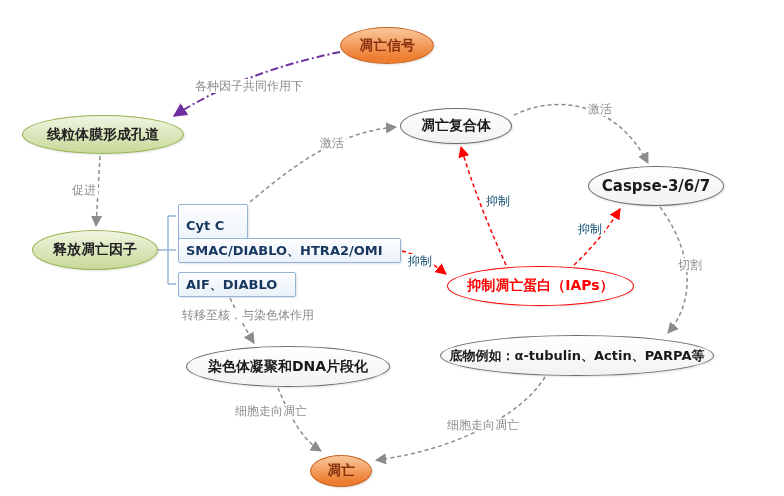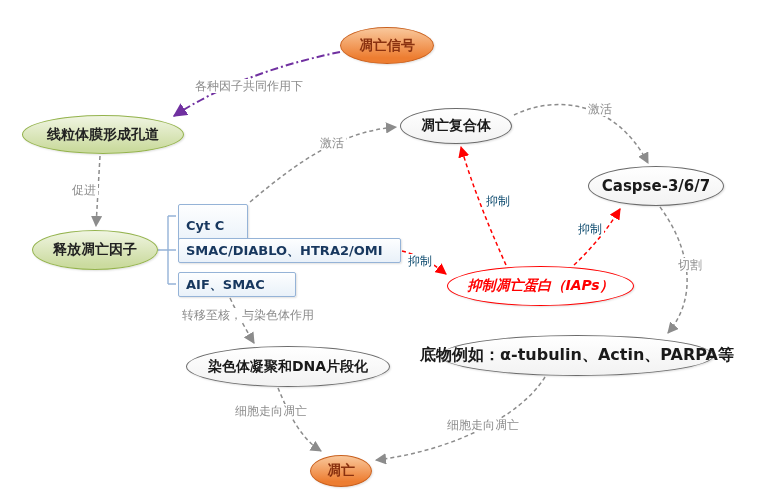--- a/index.html
+++ b/index.html
@@ -40,21 +40,20 @@
     background: linear-gradient(180deg, #ffffff 0%, #f2f2f2 100%);
     border: 1.2px solid #6b6b6b;
     color: #1a1a1a;
     font-size: 14px;
   }
   .redline {
     background: #ffffff;
     border: 1.5px solid #ff0000;
     color: #ff0000;
     font-size: 14px;
-    font-style: italic;
   }
   .factor-box {
     position: absolute;
     box-sizing: border-box;
     display: flex;
     align-items: center;
     padding-left: 7px;
     background: linear-gradient(180deg, #fdfeff 0%, #e9f1f9 100%);
     border: 1px solid #95b3d7;
     border-radius: 2px;
@@ -133,27 +132,27 @@
   <div class="node ellipse green" style="left:22px; top:115px; width:162px; height:39px;">线粒体膜形成孔道</div>
 
   <div class="node ellipse orange" style="left:340px; top:27px;  width:94px;  height:37px;">凋亡信号</div>
 
   <div class="node ellipse green" style="left:32px; top:230px; width:126px; height:40px;">释放凋亡因子</div>
 
   <div class="factor-box" style="left:178px; top:204px; width:70px;  height:43px;">Cyt C</div>
 
   <div class="factor-box" style="left:178px; top:238px; width:223px; height:25px;">SMAC/DIABLO、HTRA2/OMI</div>
 
-  <div class="factor-box" style="left:178px; top:272px; width:118px; height:25px;">AIF、SMAC</div>
+  <div class="factor-box" style="left:178px; top:272px; width:118px; height:25px;">AIF、DIABLO</div>
 
   <div class="node ellipse white" style="left:400px; top:108px; width:112px; height:36px;text-align:center;">凋亡复合体</div>
 
   <div class="node ellipse white" style="left:588px; top:166px; width:136px; height:40px; font-size:15px;">Caspse-3/6/7</div>
 
   <div class="node ellipse redline" style="left:447px; top:266px; width:187px; height:40px;">抑制凋亡蛋白（IAPs）</div>
 
-  <div class="node ellipse white" style="left:440px; top:335px; width:274px; height:41px; font-size:16px;">底物例如：α-tubulin、Actin、PARPA等</div>
+  <div class="node ellipse white" style="left:440px; top:335px; width:274px; height:41px; font-size:13px;">底物例如：α-tubulin、Actin、PARPA等</div>
 
   <div class="node ellipse white" style="left:186px; top:346px; width:204px; height:41px;">染色体凝聚和DNA片段化</div>
 
   <div class="node ellipse orange" style="left:310px; top:447px; width:62px; height:32px;margin-top:8px;">凋亡</div>
 
 </div>
 
 </body></html>

